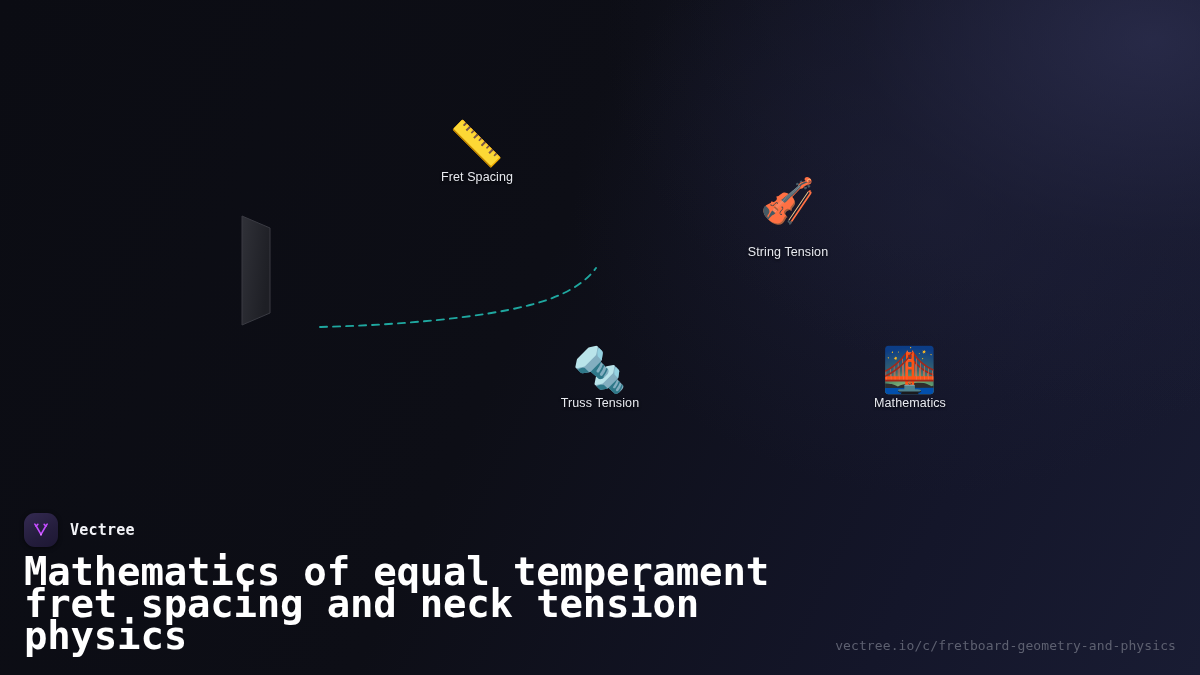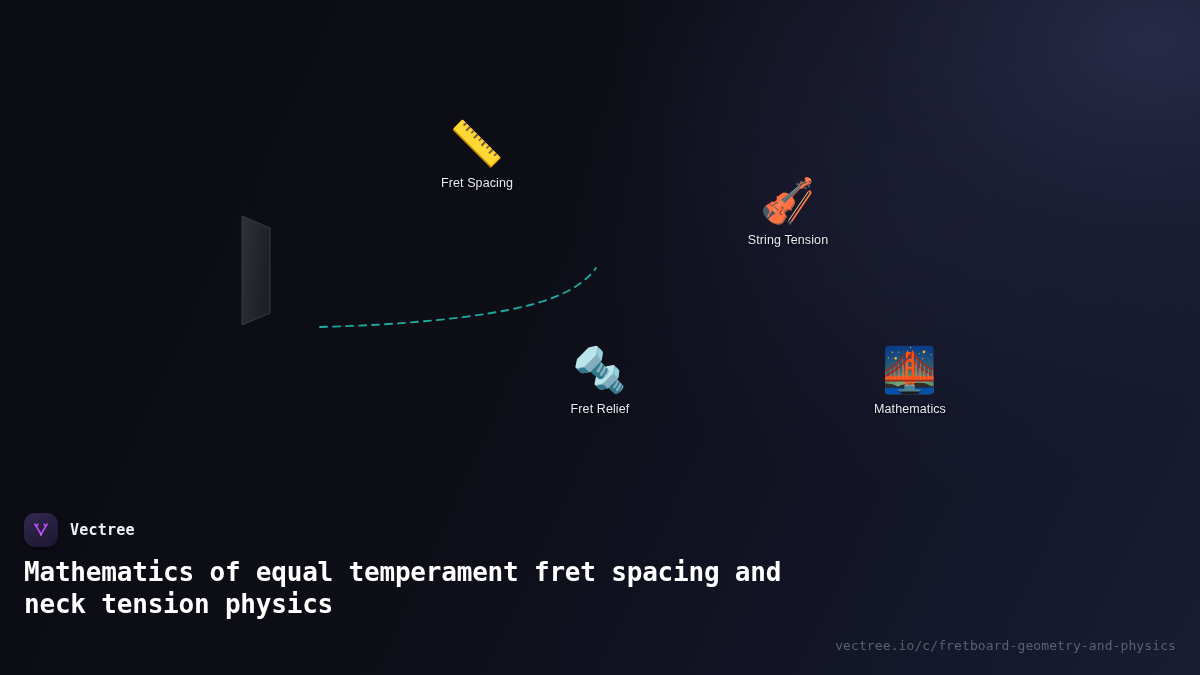--- a/index.html
+++ b/index.html
@@ -44,35 +44,35 @@
   .feature-emoji {
     font-size:44px;
     line-height:1;
     height:52px;
     display:flex;
     align-items:center;
     justify-content:center;
     user-select:none;
   }
   .feature-label {
-    margin-top:6px;
     font-size:12.5px;
     color:#e8eaf0;
     letter-spacing:0.1px;
     white-space:nowrap;
     text-shadow:0 1px 3px rgba(0,0,0,0.85);
   }
 
   #node-fret-spacing   { left:477px; top:118px; }
   #node-string-tension { left:788px; top:175px; }
   #node-truss-relief   { left:600px; top:344px; }
   #node-intonation     { left:910px; top:344px; }
 
   
   #node-string-tension .feature-label {
+    margin-top:18px;
   }
 
   
   #footer {
     position:absolute;
     left:0; bottom:0;
     width:1200px; height:185px;
     padding:0 8px;
   }
 
@@ -100,21 +100,21 @@
     color:#f2f3f7;
     letter-spacing:0.2px;
   }
 
   #headline {
     position:absolute;
     left:24px; top:66px;
     width:760px;
     font-family:"DejaVu Sans Mono", "Liberation Mono", monospace;
     font-weight:bold;
-    font-size:26px;
+    font-size:39px;
     line-height:32px;
     color:#ffffff;
     letter-spacing:-0.2px;
   }
 
   #site-url {
     position:absolute;
     right:24px; bottom:22px;
     font-family:"DejaVu Sans Mono", "Liberation Mono", monospace;
     font-size:13px;
@@ -183,21 +183,21 @@
       <div class="feature-label">Fret Spacing</div>
     </div>
 
     <div class="feature-node" id="node-string-tension">
       <div class="feature-emoji">🎻</div>
       <div class="feature-label">String Tension</div>
     </div>
 
     <div class="feature-node" id="node-truss-relief">
       <div class="feature-emoji">🔩</div>
-      <div class="feature-label">Fret Relief</div>
+      <div class="feature-label">Truss Tension</div>
     </div>
 
     <div class="feature-node" id="node-intonation">
       <div class="feature-emoji">🌉</div>
       <div class="feature-label">Mathematics</div>
     </div>
 
   </div>
 
   <div id="footer">

